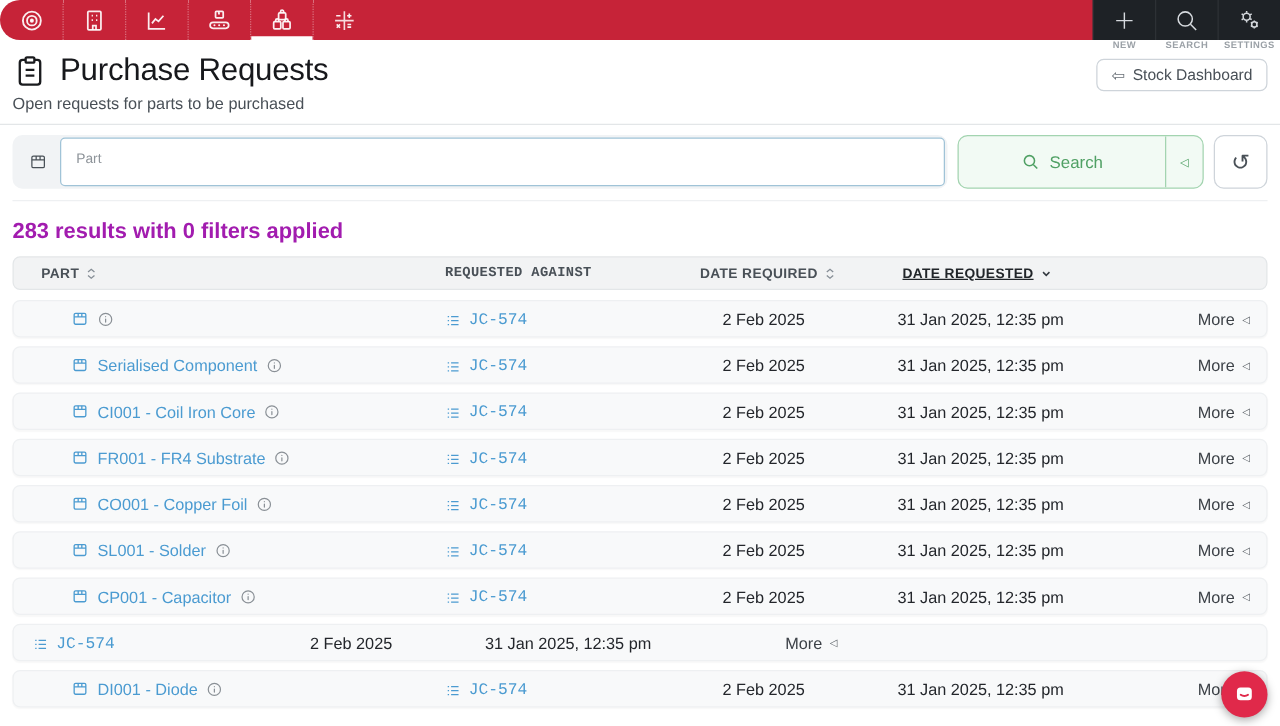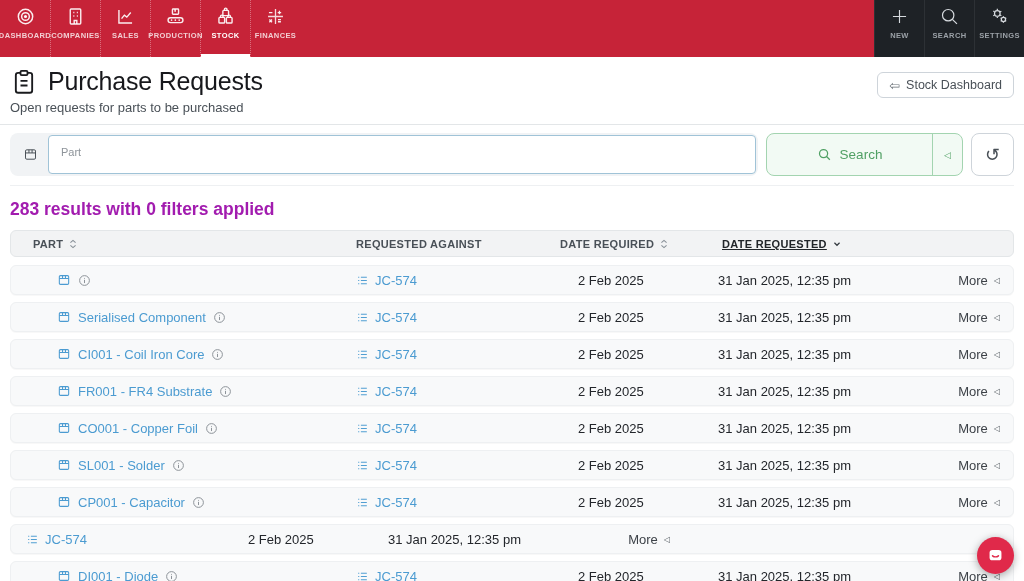--- a/index.html
+++ b/index.html
@@ -3,21 +3,21 @@
 <meta charset="utf-8">
 <style>
   * { box-sizing: border-box; }
   html,body { margin:0; padding:0; }
   body {
     width:1024px; height:581px; overflow:hidden; position:relative;
     background:#ffffff; font-family:"Liberation Sans", sans-serif; color:#212529;
   }
 
   
-  .topnav { height:57px; background:var(--nav_red); display:flex; justify-content:space-between; }
+  .topnav { height:32px; background:var(--nav_red); display:flex; justify-content:space-between;border-radius:18px; }
   .nav-left { display:flex; }
   .nav-item {
     position:relative; width:50px; display:flex; flex-direction:column; align-items:center;
     justify-content:flex-start; padding-top:6px; gap:4px; cursor:pointer;
     border-left:1px dotted rgba(255,255,255,.35);
   }
   .nav-item:first-child { border-left:none; }
   .nav-item .nicon { width:21px; height:21px; color:rgba(255,255,255,.92); display:flex; }
   .nav-item .nlabel { font-size:7.5px; font-weight:700; letter-spacing:.4px; color:rgba(255,255,255,.78); white-space:nowrap; }
   .nav-item.active .nlabel { color:#ffffff; }
@@ -61,21 +61,21 @@
   
   .results-heading { margin:13px 0 10px; font-size:17.5px; font-weight:700; color:#a21caf; }
   .thead { height:27px; display:flex; align-items:center; background:#f2f3f4; border:1px solid #e3e6e8;
     border-radius:6px; margin-bottom:8px; font-size:11px; font-weight:600; letter-spacing:.3px; color:#495057; }
   .hcell { display:flex; align-items:center; gap:4px; white-space:nowrap; }
   .hcell.sorted .hlabel { font-weight:700; text-decoration:underline; color:#212529;text-align:center; }
   .sorticon { width:12px; height:12px; display:flex; color:#868e96; }
   .sorticon.desc { color:#343a40; }
 
   .col-part { flex:1; padding-left:22px; display:flex; align-items:center; }
-  .col-req { width:205px; padding-left:15px; display:flex; align-items:center; }
+  .col-req { width:205px; padding-left:15px; display:flex; align-items:flex-end;font-family:Liberation Mono, monospace; }
   .col-datereq { width:162px; padding-left:14px; }
   .col-datereqd { width:205px; padding-left:14px; }
   .col-more { width:100px; display:flex; justify-content:flex-end; padding-right:13px; }
 
   .trow { height:30px; display:flex; align-items:center; background:#f8f9fa; border:1px solid #eef0f2;
     border-radius:6px; margin-bottom:7px; box-shadow:0 1px 1px rgba(0,0,0,.03); font-size:13px; }
   .trow .col-part { padding-left:46px; gap:7px; }
   .trow .col-req { gap:6px; }
   .trow .col-datereq { padding-left:32px; color:#23262b; }
   .trow .col-datereqd { padding-left:10px; color:#23262b; }

